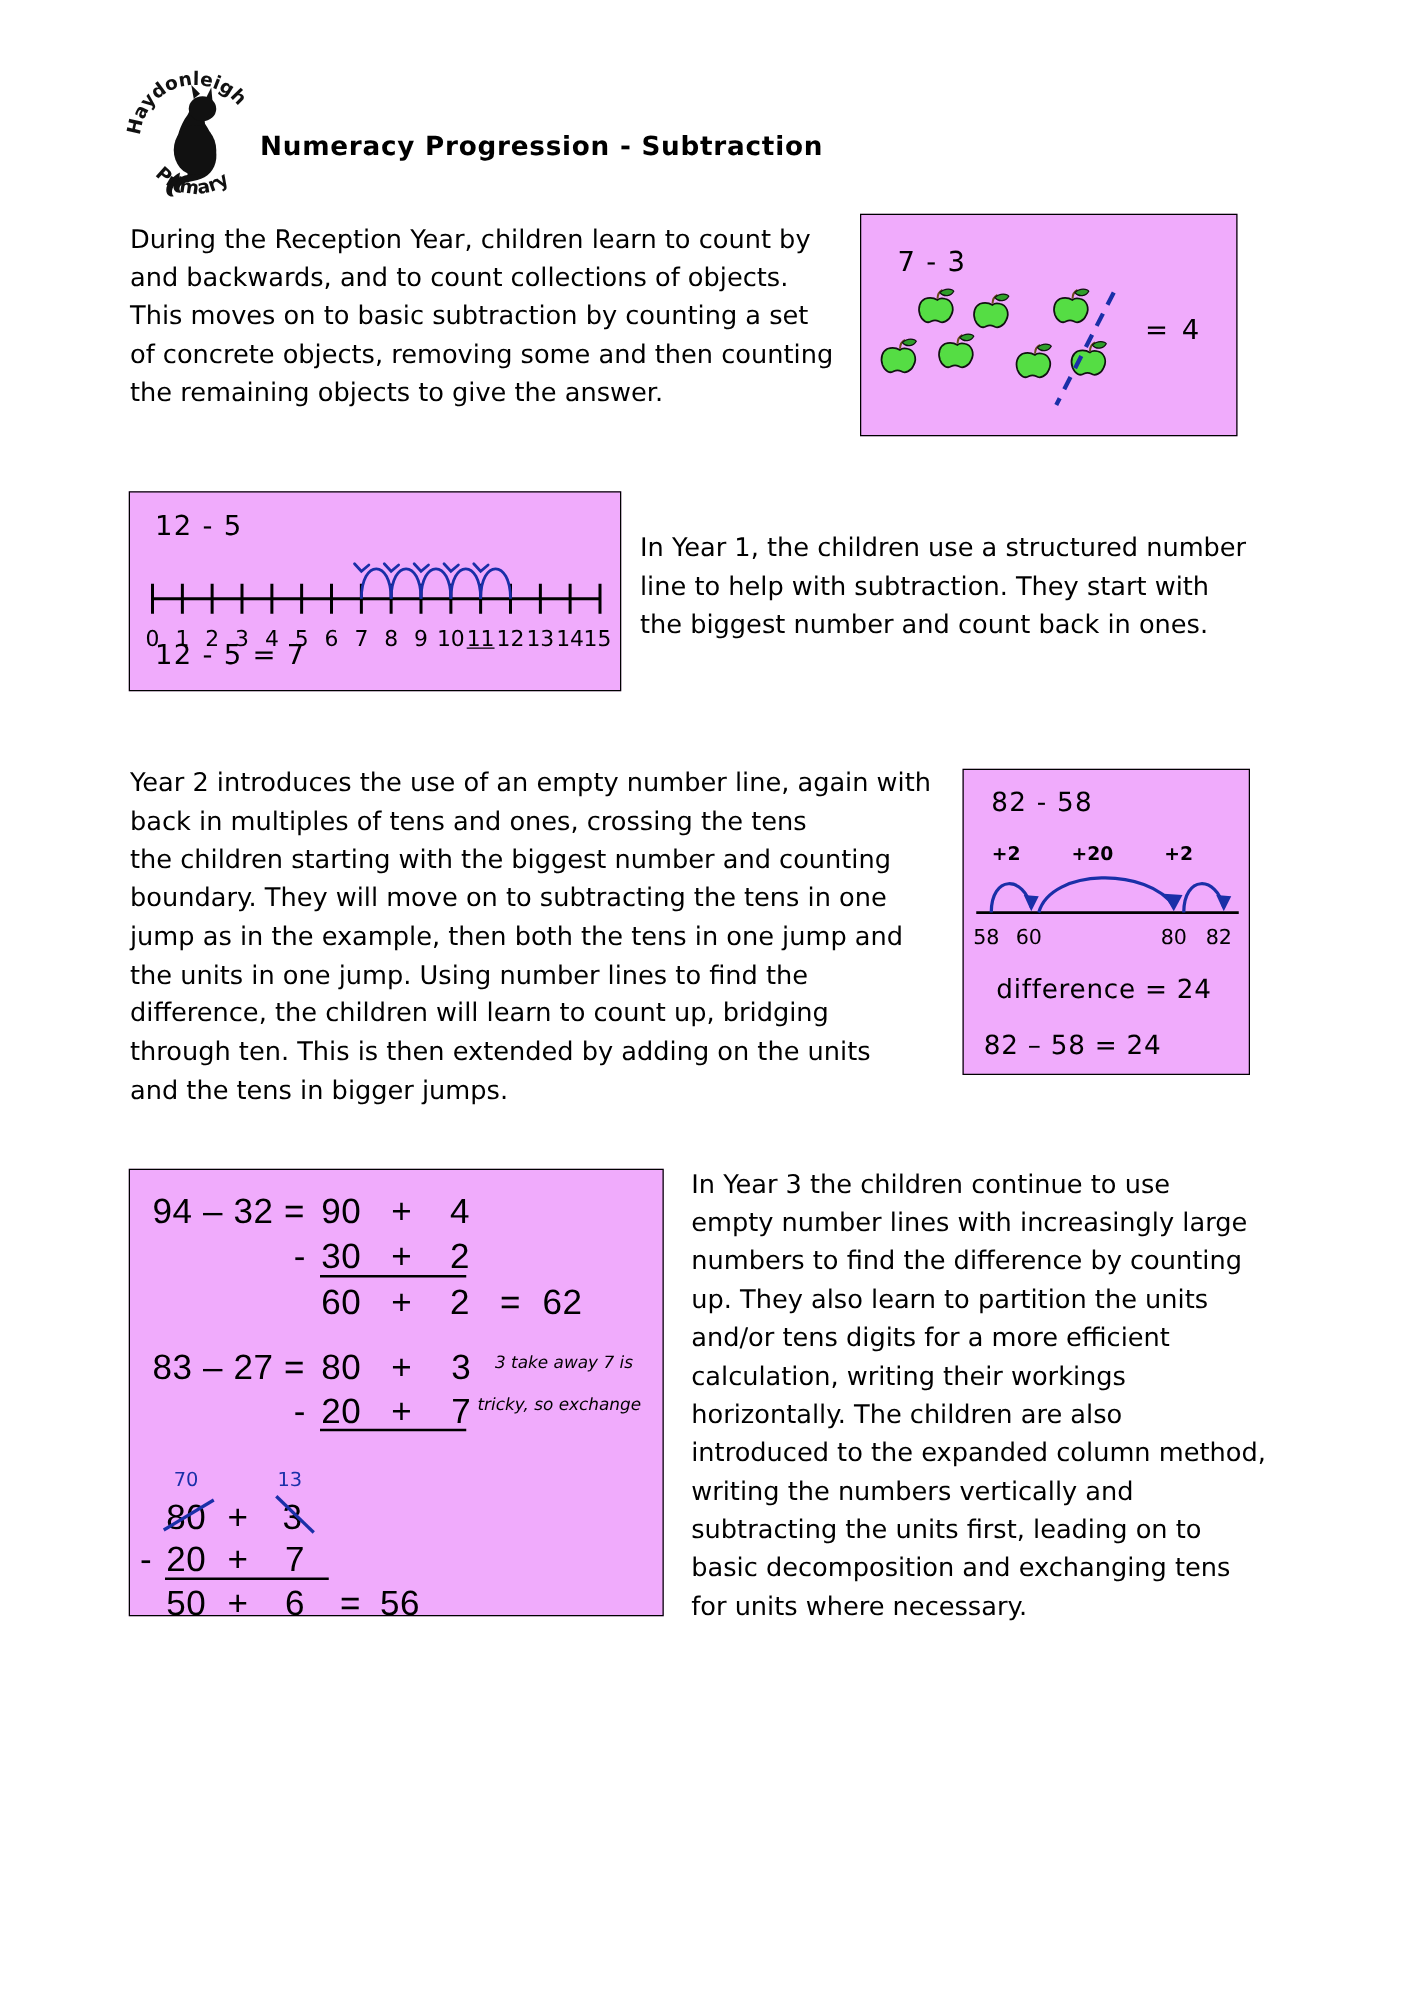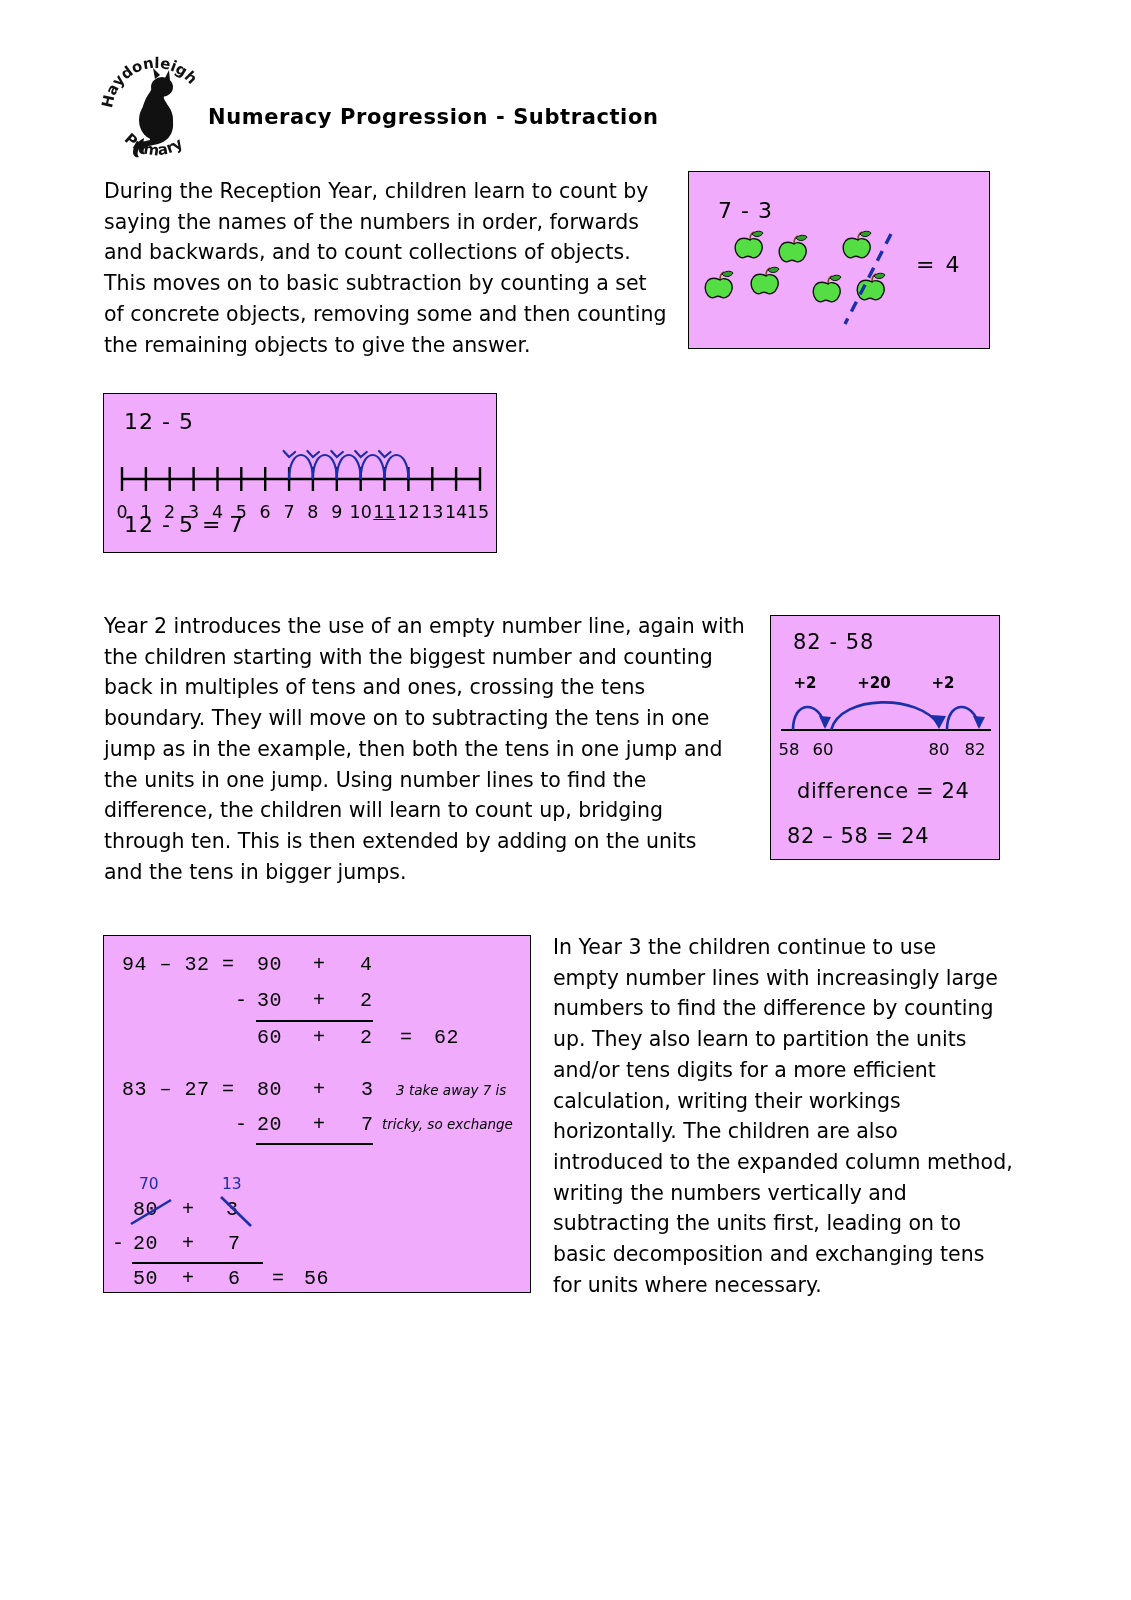--- a/index.html
+++ b/index.html
@@ -114,22 +114,22 @@
     font-family: "DejaVu Sans", sans-serif;
     font-size: 16.5px;
     transform: translateX(-50%);
     white-space: nowrap;
   }
 
   
   #calc-box { left: 103px; top: 935px; width: 428px; height: 358px; }
   .calc-cell {
     position: absolute;
-    font-family: Liberation Mono, monospace;
-    font-size: 20px;
+    font-family: Liberation Sans, sans-serif;
+    font-size: 28px;
     white-space: nowrap;
     letter-spacing: 0.5px;
   }
   .calc-rule {
     position: absolute;
     height: 2px;
     background: #000;
   }
   .calc-note {
     position: absolute;
@@ -181,21 +181,20 @@
           <textPath href="#arcBot" startOffset="22%">Primary</textPath>
         </text>
       </svg>
     </div>
 
     <div id="title">Numeracy Progression  -  Subtraction</div>
   </div>
 
   <div class="para" id="p-reception" style="left:104px; top:176px; width:590px;">
     <div>During the Reception Year, children learn to count by</div>
-    <div>saying the names of the numbers in order, forwards</div>
     <div>and backwards, and to count collections of objects.</div>
     <div>This moves on to basic subtraction by counting a set</div>
     <div>of concrete objects, removing some and then counting</div>
     <div>the remaining objects to give the answer.</div>
   </div>
 
   <div class="box" id="apple-box">
     <div class="btxt" id="apple-expr">7 - 3</div>
 
     <div class="apple" style="left:44px; top:56px;">
@@ -325,25 +324,30 @@
     <div class="nl-label" style="left:256.7px;top:108px;">10</div>
     <div class="nl-label" style="left:280.5px;top:108px;text-decoration:underline;">11</div>
     <div class="nl-label" style="left:304.4px;top:108px;">12</div>
     <div class="nl-label" style="left:328.3px;top:108px;">13</div>
     <div class="nl-label" style="left:352.1px;top:108px;">14</div>
     <div class="nl-label" style="left:374px; top:108px;">15</div>
 
     <div class="btxt" id="nl-answer">12 - 5 = 7</div>
   </div>
 
+  <div class="para" id="p-year1" style="left:512px; top:423px; width:520px;">
+    <div>In Year 1, the children use a structured number</div>
+    <div>line to help with subtraction.  They start with</div>
+    <div>the biggest number and count back in ones.</div>
+  </div>
 
   <div class="para" id="p-year2" style="left:104px; top:611px; width:660px;">
     <div>Year 2 introduces the use of an empty number line, again with</div>
+    <div>back in multiples of tens and ones, crossing the tens</div>
     <div>the children starting with the biggest number and counting</div>
-    <div>back in multiples of tens and ones, crossing the tens</div>
     <div>boundary.  They will move on to subtracting the tens in one</div>
     <div>jump as in the example, then both the tens in one jump and</div>
     <div>the units in one jump.  Using number lines to find the</div>
     <div>difference, the children will learn to count up, bridging</div>
     <div>through ten.  This is then extended by adding on the units</div>
     <div>and the tens in bigger jumps.</div>
   </div>
 
   <div class="box" id="eightytwo-box">
     <div class="btxt" id="e82-expr">82 - 58</div>

